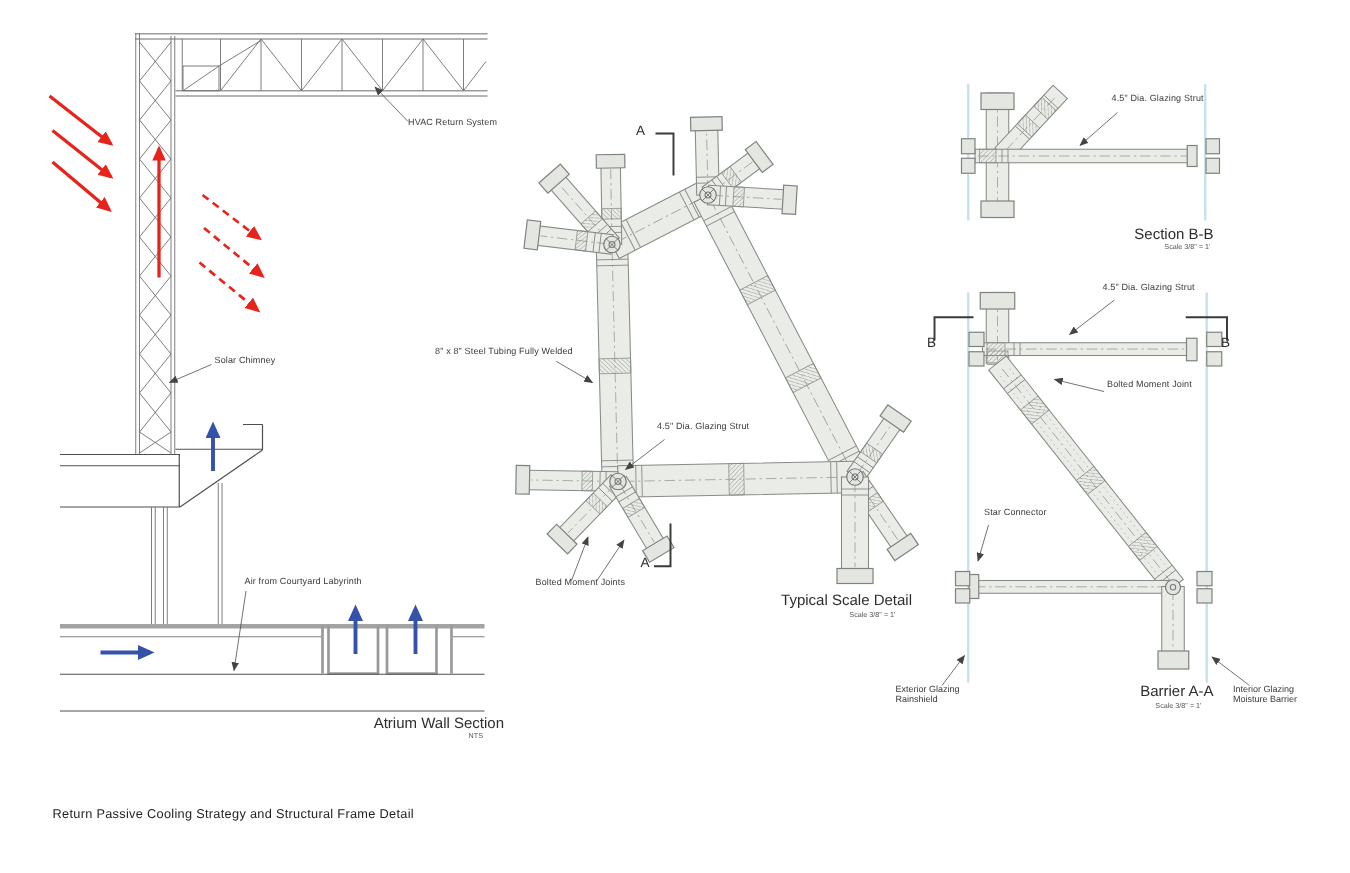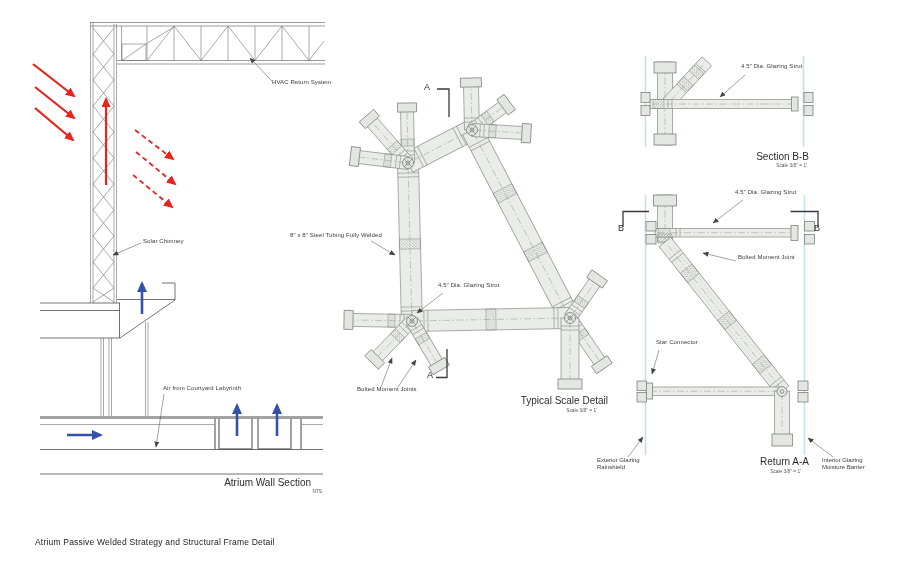--- a/index.html
+++ b/index.html
@@ -340,21 +340,21 @@
     <path class="leader" d="M736,261 L703,253"></path>
     <path class="leader" d="M659,350 L652,374"></path>
     <path class="leader" d="M628,457 L643,437"></path>
     <path class="leader" d="M833,457 L808,438"></path>
   </g>
 </svg>
 
 <div class="lbl" style="left:272px;top:79px">HVAC Return System</div>
 <div class="lbl" style="left:143px;top:238px">Solar Chimney</div>
 <div class="lbl" style="left:163px;top:385px">Air from Courtyard Labyrinth</div>
-<div class="ttl" style="right:589px;top:477px">Atrium Wall Section</div>
+<div class="ttl" style="right:564px;top:477px">Atrium Wall Section</div>
 <div class="scl" style="right:578px;top:489px">NTS</div>
 
 <div class="lbl" style="left:290px;top:232px">8" x 8" Steel Tubing Fully Welded</div>
 <div class="lbl" style="left:438px;top:282px">4.5" Dia. Glazing Strut</div>
 <div class="lbl" style="left:357px;top:386px">Bolted Moment Joints</div>
 <div class="mk" style="left:424px;top:82px">A</div>
 <div class="mk" style="left:427px;top:370px">A</div>
 <div class="ttl" style="right:292px;top:395px">Typical Scale Detail</div>
 <div class="scl" style="right:303px;top:408px">Scale 3/8" = 1'</div>
 
@@ -368,18 +368,18 @@
 <div class="lbl" style="left:738px;top:254px">Bolted Moment Joint</div>
 <div class="lbl" style="left:656px;top:339px">Star Connector</div>
 <div class="lbl2" style="left:597px;top:457px">
   <span style="display:block">Exterior Glazing</span>
   <span style="display:block">Rainshield</span>
 </div>
 <div class="lbl2" style="left:822px;top:457px">
   <span style="display:block">Interior Glazing</span>
   <span style="display:block">Moisture Barrier</span>
 </div>
-<div class="ttl" style="right:91px;top:456px">Return A-A</div>
+<div class="ttl" style="right:91px;top:456px">Barrier A-A</div>
 <div class="scl" style="right:99px;top:469px">Scale 3/8" = 1'</div>
 
-<div class="sheet-title" style="left:35px;top:537px">Atrium Passive Welded Strategy and Structural Frame Detail</div>
+<div class="sheet-title" style="left:35px;top:537px">Return Passive Cooling Strategy and Structural Frame Detail</div>
 
 </div>
 
 </body></html>

